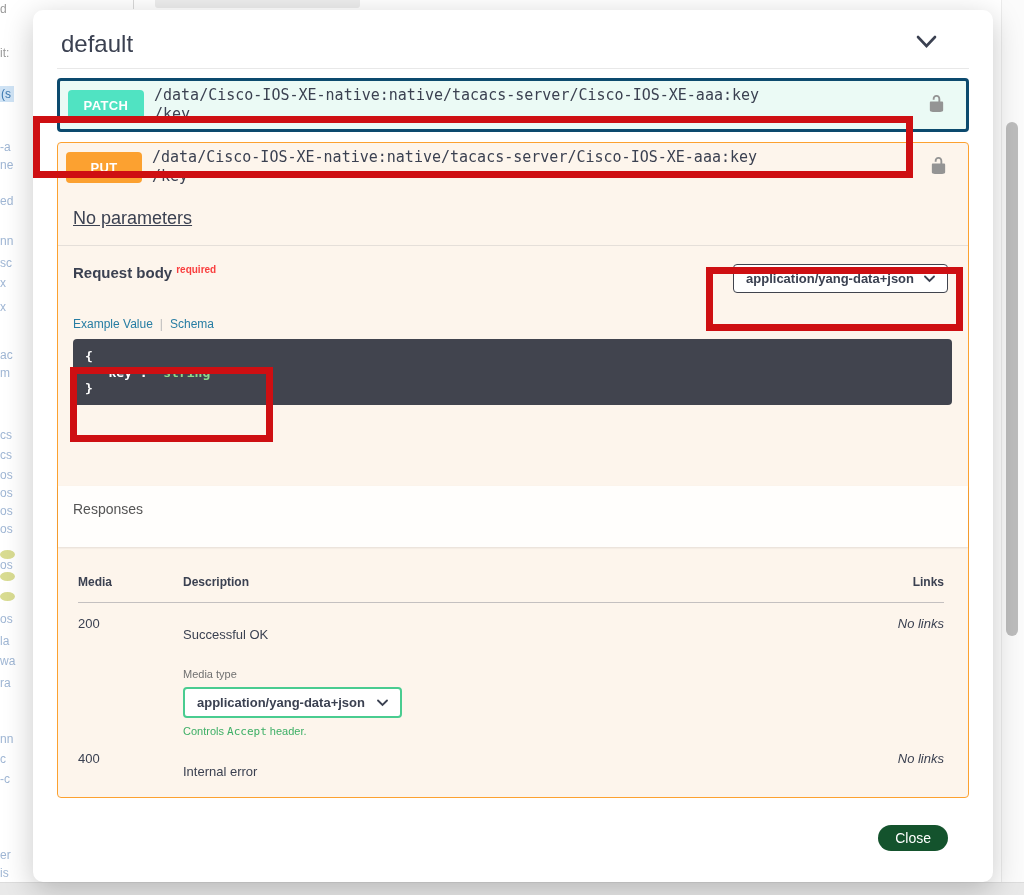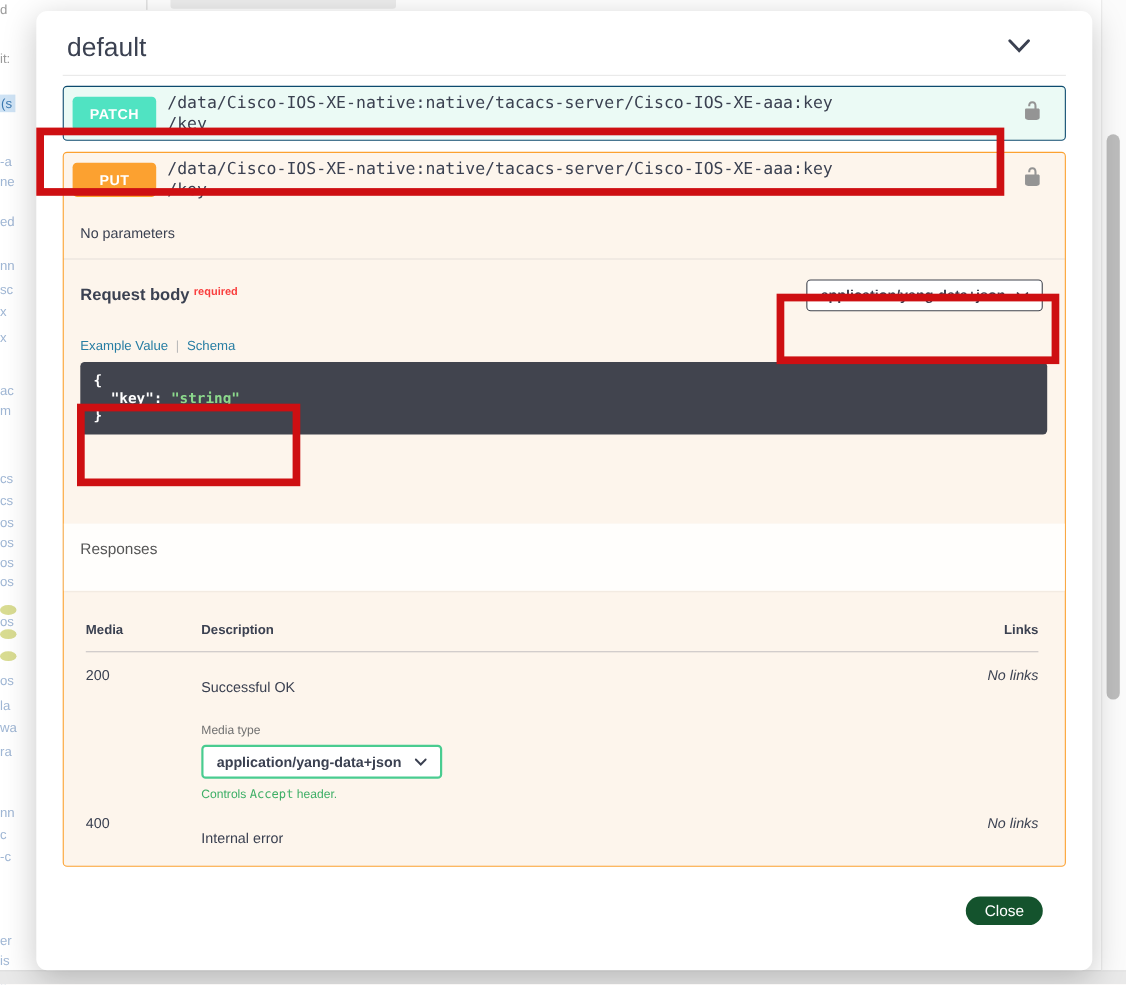--- a/index.html
+++ b/index.html
@@ -24,39 +24,39 @@
   
   .modal { position:absolute; left:33px; top:10px; width:960px; height:872px; background:#fff;
            border-radius:10px; box-shadow:0 8px 30px rgba(0,0,0,.22); padding:14px 24px 0 24px; overflow:hidden; }
   .modal-header { display:flex; justify-content:space-between; align-items:center; padding:6px 0 10px 4px; }
   .modal-title { font-size:24px; color:#3b4151; }
   .collapse-chevron { margin-right:32px; cursor:pointer; }
   .modal-divider { border-bottom:1px solid #e8e8e8; }
 
   
   .opblock { border-radius:4px; margin-top:9px; }
-  .opblock.patch { background:#ebfaf5; border:1px solid #0c4a6e; }
+  .opblock.patch { background:#ebfaf5; border:3px solid #0c4a6e; }
   .opblock.put   { background:#fdf5ec; border:1px solid #fca130; margin-top:10px; }
   .summary { display:flex; align-items:center; height:48px; cursor:pointer; }
   .badge { width:76px; height:31px; margin:0 10px 0 8px; border-radius:4px; color:#fff;
            font-size:13px; font-weight:bold; display:flex; align-items:center; justify-content:center;
            letter-spacing:.4px; flex:0 0 auto; }
   .badge.patch-bg { background:#50e3c2; }
   .badge.put-bg   { background:#fca130; }
   .path { font-family:"DejaVu Sans Mono", monospace; font-size:15px; line-height:19px; color:#3b4151; flex:1 1 auto; }
   .lock { margin:0 20px 0 12px; flex:0 0 auto; cursor:pointer; }
 
   
   .sec-header { background:rgba(255,255,255,.85); box-shadow:0 1px 2px rgba(0,0,0,.10);
                 display:flex; justify-content:space-between; align-items:center; padding:10px 20px 0 15px; height:54px; }
   .tab-param { font-size:14px; color:#555; padding:6px 10px 12px 0; border-bottom:4px solid #f5a331; margin-bottom:-2px; cursor:pointer; }
   .tryout-btn { background:#fff; border:1.5px solid #41444e; border-radius:4px; font-size:13px; font-weight:bold;
                 color:#3b4151; padding:7px 22px; margin-bottom:12px; cursor:pointer; }
-  .no-params { font-size:13px; color:#3b4151; padding:17px 28px 16px 15px; border-bottom:1px solid rgba(59,65,81,.12); }
-  .reqbody-row { display:flex; justify-content:space-between; align-items:center; padding:18px 20px 14px 15px; }
+  .no-params { font-size:18px; color:#3b4151; padding:17px 28px 16px 15px; border-bottom:1px solid rgba(59,65,81,.12);text-decoration:underline; }
+  .reqbody-row { display:flex; justify-content:space-between; padding:18px 20px 14px 15px; }
   .reqbody-label { font-size:15px; font-weight:bold; color:#3b4151; }
   .required { font-size:10px; color:#f93e3e; vertical-align:top; margin-left:4px; font-weight:bold; }
   .selectbox { background:#fff; border:1.5px solid #41444e; border-radius:4px; display:inline-flex; align-items:center;
                gap:10px; padding:6px 12px; font-size:13px; font-weight:bold; color:#3b4151; cursor:pointer; }
   .example-tabs { padding:10px 0 6px 15px; font-size:12px; }
   .example-tabs .tab-link { color:#277da3; cursor:pointer; }
   .example-tabs .tab-sep { color:#bbb; margin:0 7px; }
   .codeblock { margin:2px 16px 0 15px; background:#41444e; border-radius:4px; padding:10px 12px;
                font-family:"DejaVu Sans Mono", monospace; font-size:13px; font-weight:bold; line-height:16px; color:#fff; height:66px; }
   .codeblock .str { color:#8cd98c; }

